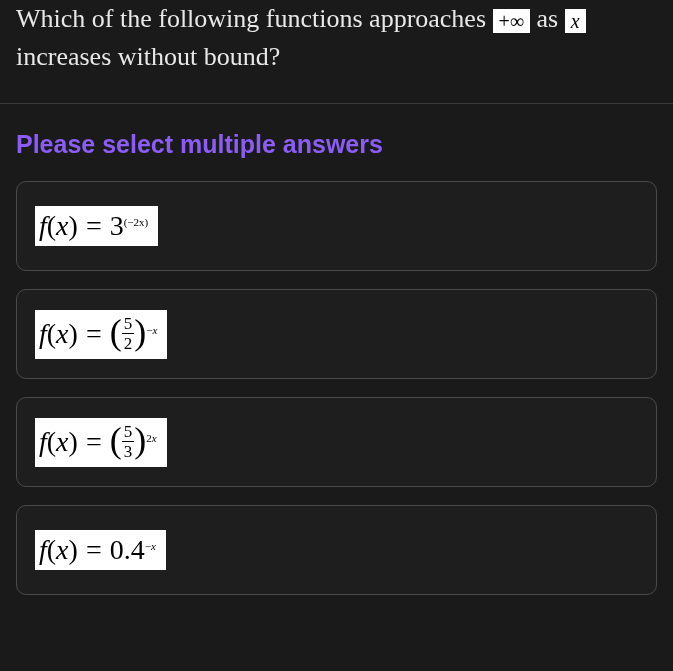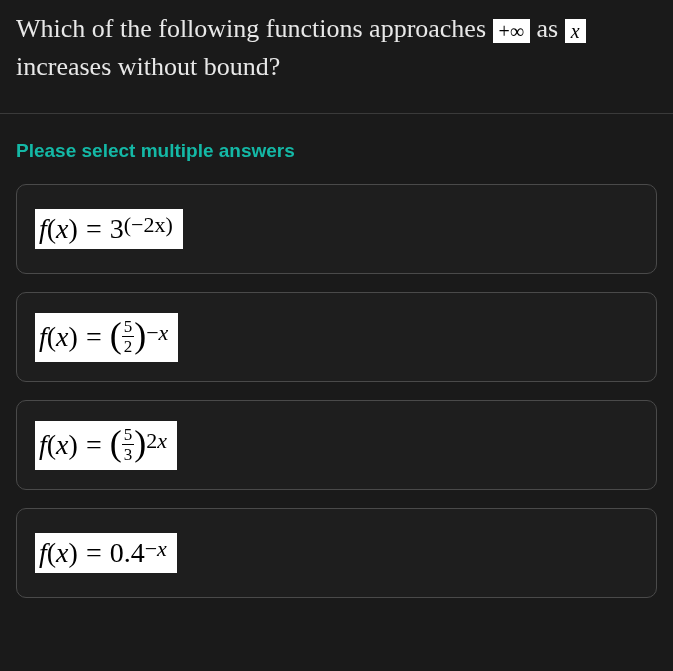--- a/index.html
+++ b/index.html
@@ -5,21 +5,21 @@
   * { margin: 0; padding: 0; box-sizing: border-box; }
   body {
     background: #1a1a1a;
     color: #e5e5e5;
     font-family: Georgia, 'Times New Roman', serif;
     width: 673px;
     height: 671px;
     overflow: hidden;
   }
   .question-area {
-    padding: 10px 16px 28px 16px;
+    padding: 0 16px 28px 16px;
     border-bottom: 1px solid #3a3a3a;
   }
   .question-text {
     font-size: 26px;
     line-height: 1.45;
     color: #e8e8e8;
     font-weight: 400;
   }
   .inline-math {
     display: inline-block;
@@ -29,23 +29,23 @@
     font-size: 20px;
     padding: 2px 6px;
     vertical-align: middle;
     line-height: 1;
   }
   .answers-area {
     padding: 26px 16px 0 16px;
   }
   .instruction {
     font-family: -apple-system, BlinkMacSystemFont, 'Segoe UI', Arial, sans-serif;
-    font-size: 19px;
+    font-size: 25px;
     font-weight: 700;
-    color: #14b8a6;
+    color: #8b5cf6;
     margin-bottom: 22px;
   }
   .option {
     border: 1px solid #4a4a4a;
     border-radius: 10px;
     padding: 14px 18px;
     margin-bottom: 18px;
     cursor: pointer;
     background: #1e1e1e;
     display: flex;
@@ -66,21 +66,21 @@
     font-style: italic;
   }
   .formula-box .paren {
     font-style: normal;
   }
   .formula-box .eq {
     font-style: normal;
     padding: 0 8px;
   }
   .sup {
-    font-size: 22px;
+    font-size: 11px;
     vertical-align: super;
     position: relative;
     top: -4px;
     font-style: normal;
     font-family: Liberation Serif, serif;
   }
   .frac {
     display: inline-flex;
     flex-direction: column;
     align-items: center;

